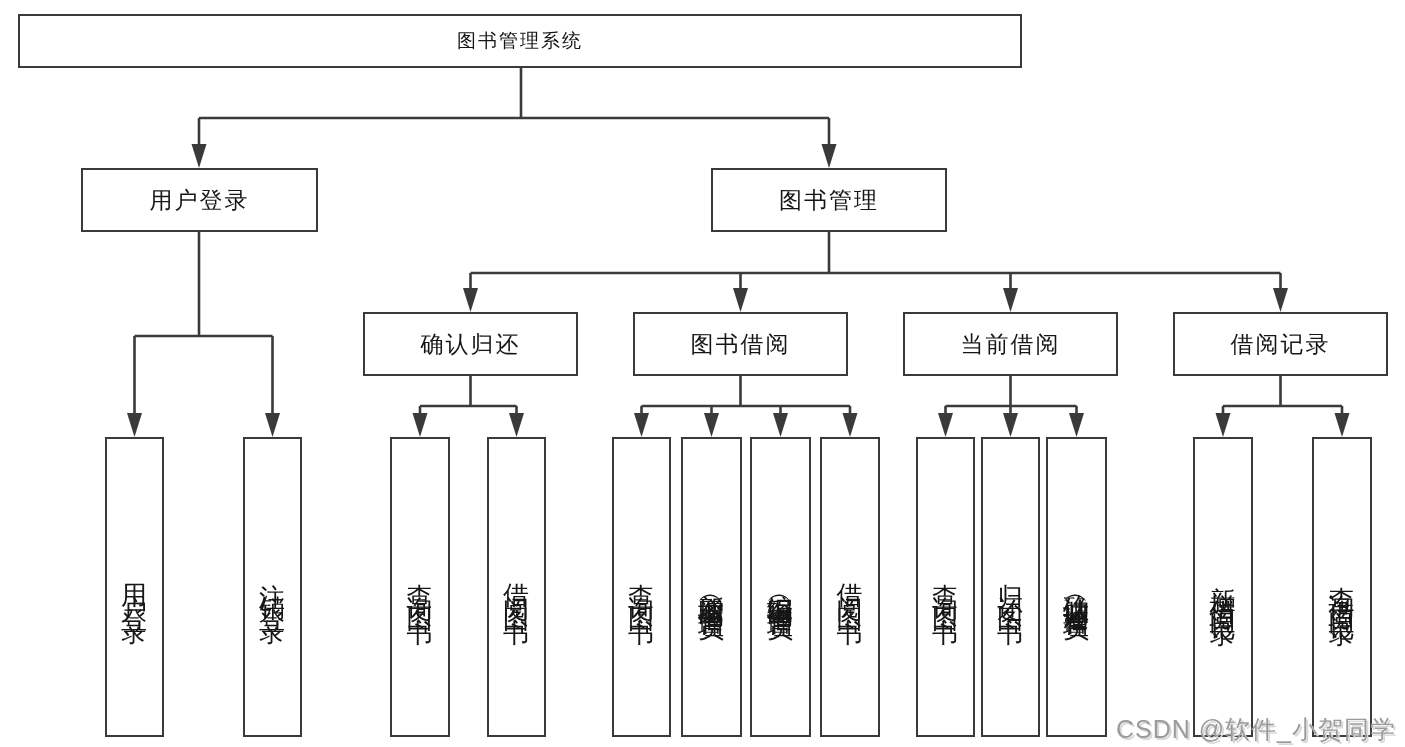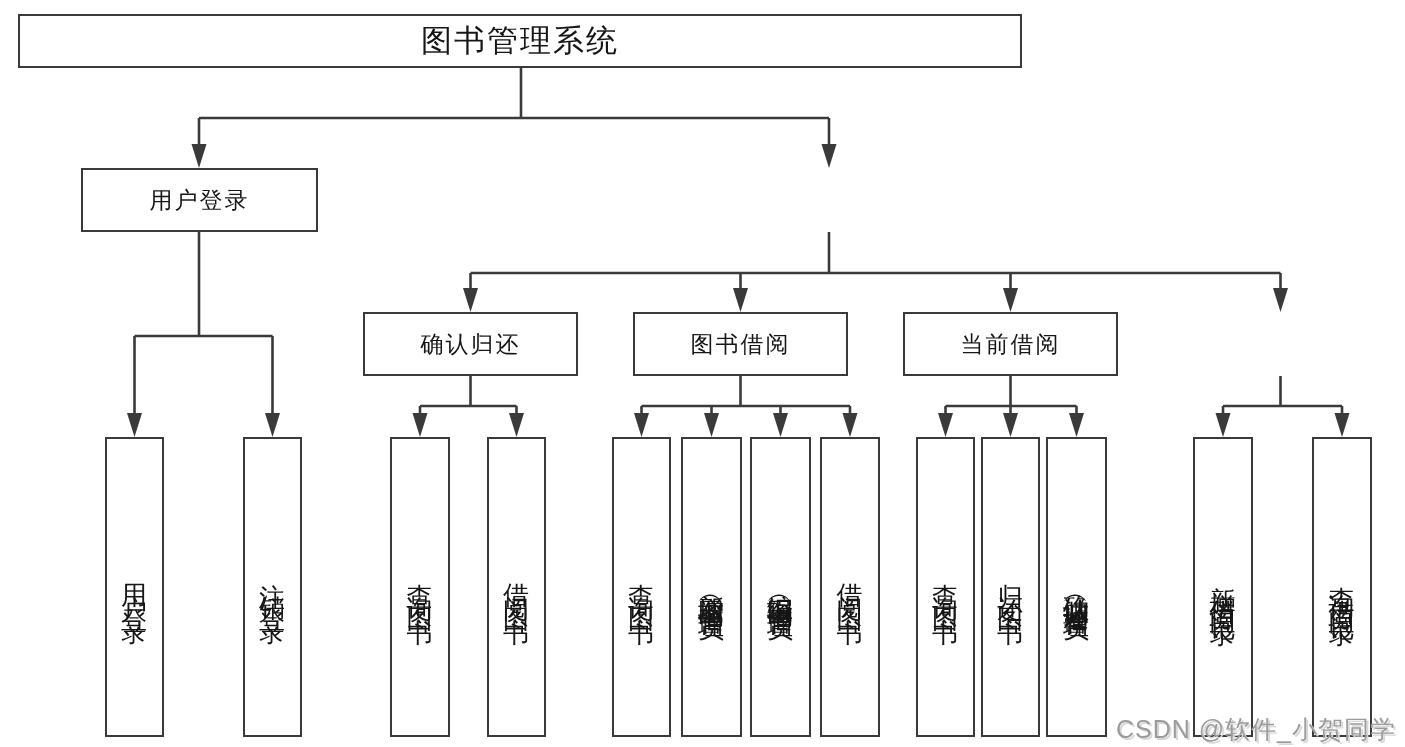--- a/index.html
+++ b/index.html
@@ -33,21 +33,21 @@
     align-items: center;
     justify-content: center;
     text-align: center;
   }
   .hbox {
     font-size: 23px;
     letter-spacing: 2px;
     white-space: nowrap;
   }
   .root-box {
-    font-size: 31px;
+    font-size: 19px;
   }
   .vbox {
     writing-mode: vertical-rl;
     text-orientation: mixed;
     font-size: 26px;
     line-height: 1;
   }
   .vbox-loose { letter-spacing: 12px; }
   .vbox-med   { letter-spacing: 7px; }
   .vbox-tight { letter-spacing: 3px; }
@@ -95,24 +95,26 @@
              M938 413 L953 413 L945.5 437 Z
              M1003 413 L1018 413 L1010.5 437 Z
              M1069 413 L1084 413 L1076.5 437 Z
              M1215.5 413 L1230.5 413 L1223 437 Z
              M1334.5 413 L1349.5 413 L1342 437 Z"></path>
   </svg>
 
   <div class="box hbox root-box" style="left:18px; top:14px; width:1004px; height:54px;">图书管理系统</div>
 
   <div class="box hbox" style="left:81px; top:168px; width:237px; height:64px;">用户登录</div>
+  <div class="box hbox" style="left:711px; top:168px; width:236px; height:64px;">图书管理</div>
 
   <div class="box hbox" style="left:363px; top:312px; width:215px; height:64px;">确认归还</div>
   <div class="box hbox" style="left:903px; top:312px; width:215px; height:64px;">当前借阅</div>
   <div class="box hbox" style="left:633px; top:312px; width:215px; height:64px;">图书借阅</div>
+  <div class="box hbox" style="left:1173px; top:312px; width:215px; height:64px;">借阅记录</div>
 
   <div class="box vbox vbox-loose" style="left:105px; top:437px; width:59px; height:300px;">用户登录</div>
   <div class="box vbox vbox-loose" style="left:243px; top:437px; width:59px; height:300px;">注销登录</div>
 
   <div class="box vbox vbox-loose" style="left:390px; top:437px; width:60px; height:300px;">查询图书</div>
   <div class="box vbox vbox-loose" style="left:487px; top:437px; width:59px; height:300px;">借阅图书</div>
 
   <div class="box vbox vbox-loose" style="left:612px; top:437px; width:59px; height:300px;">查询图书</div>
   <div class="box vbox vbox-tight" style="left:681px; top:437px; width:61px; height:300px;">新增图书（管理员）</div>
   <div class="box vbox vbox-tight" style="left:750px; top:437px; width:61px; height:300px;">编辑图书（管理员）</div>

